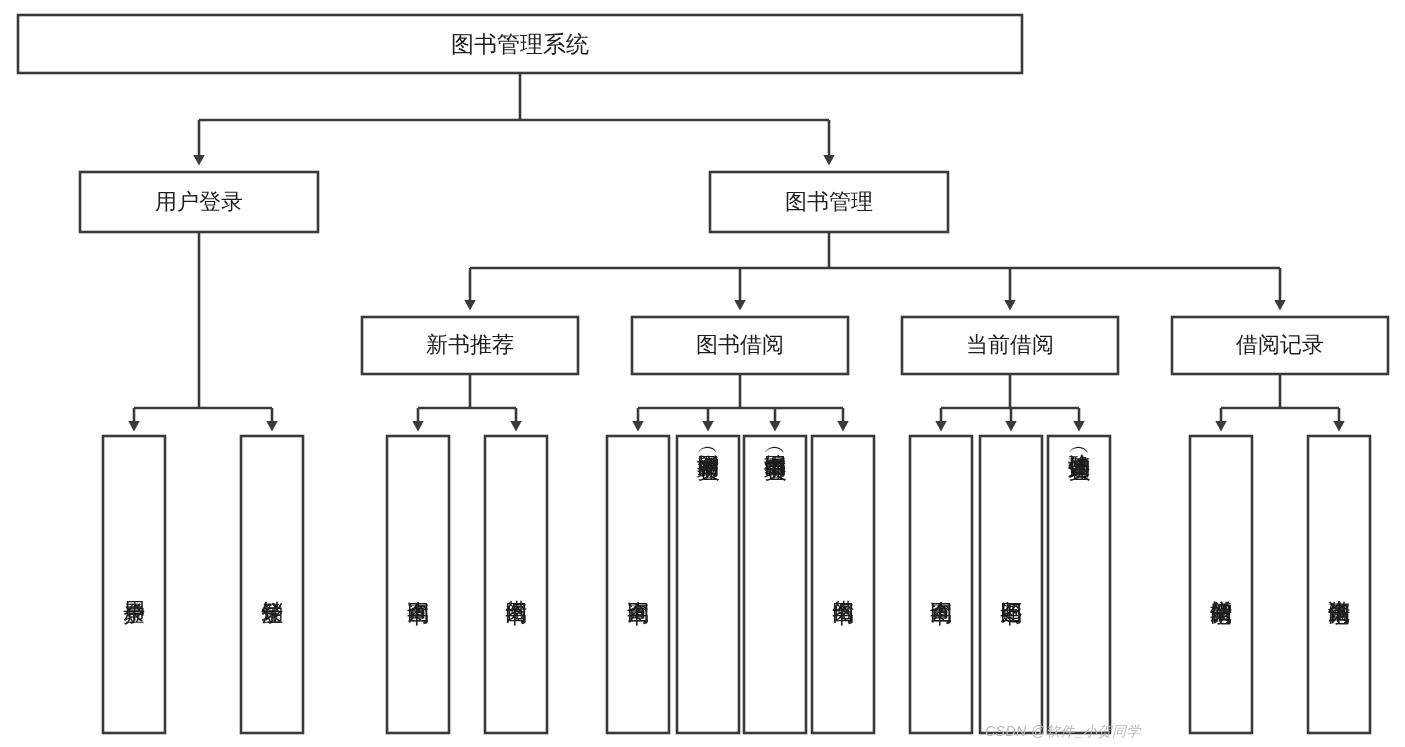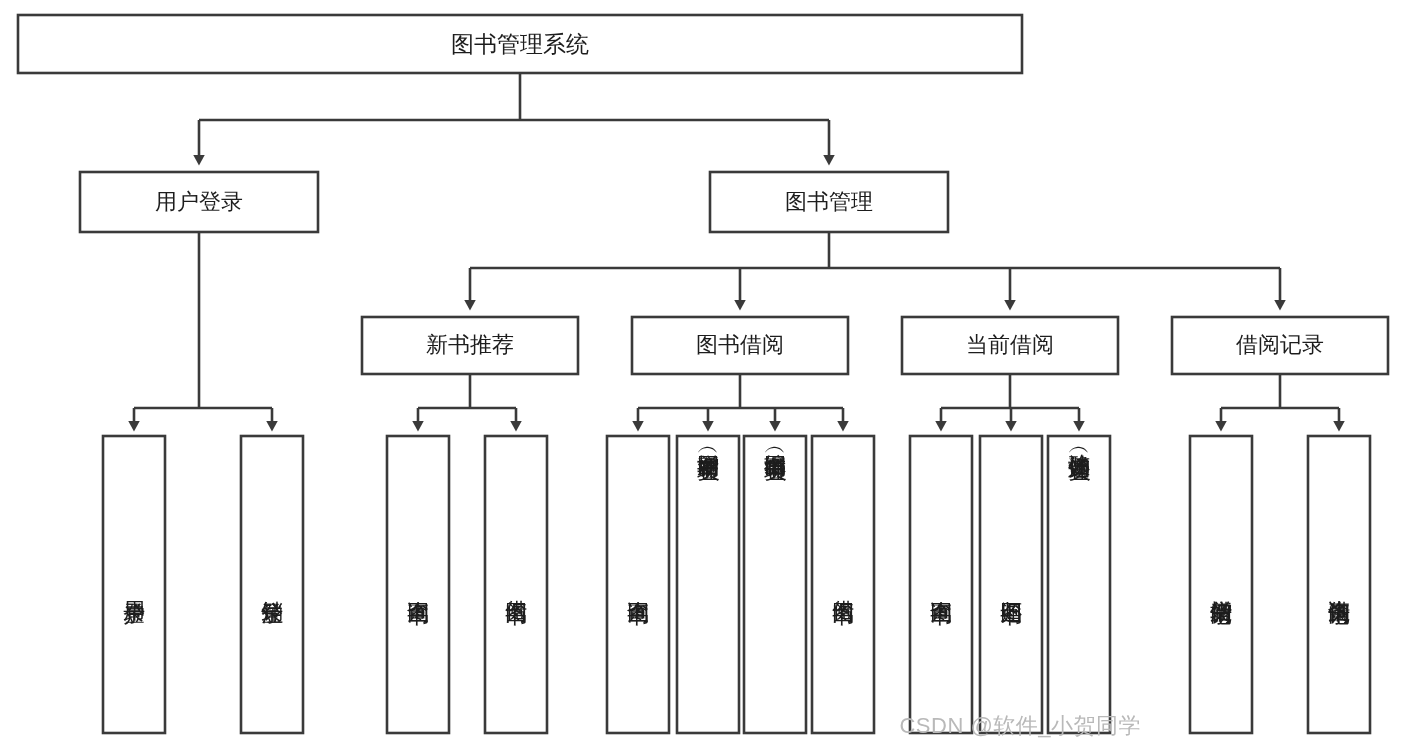--- a/index.html
+++ b/index.html
@@ -68,24 +68,25 @@
     letter-spacing: 1px;
     color: #1d1d1d;
     text-align: center;
     white-space: nowrap;
   }
   .watermark {
     position: absolute;
     right: 8px;
     bottom: 6px;
     font-family: "Liberation Sans", "DejaVu Sans", sans-serif;
-    font-size: 22px;
+    font-size: 14px;
     color: #b9b9b9;
     white-space: nowrap;
     letter-spacing: 0.5px;
+    font-style: italic;
   }
 </style>
 </head>
 <body>
 
 <div id="diagram-root">
 
   <svg class="layer" viewBox="0 0 1405 747">
     <defs>
       <marker id="arrow" markerWidth="11" markerHeight="13" refX="0.5" refY="6" orient="auto" markerUnits="userSpaceOnUse">

